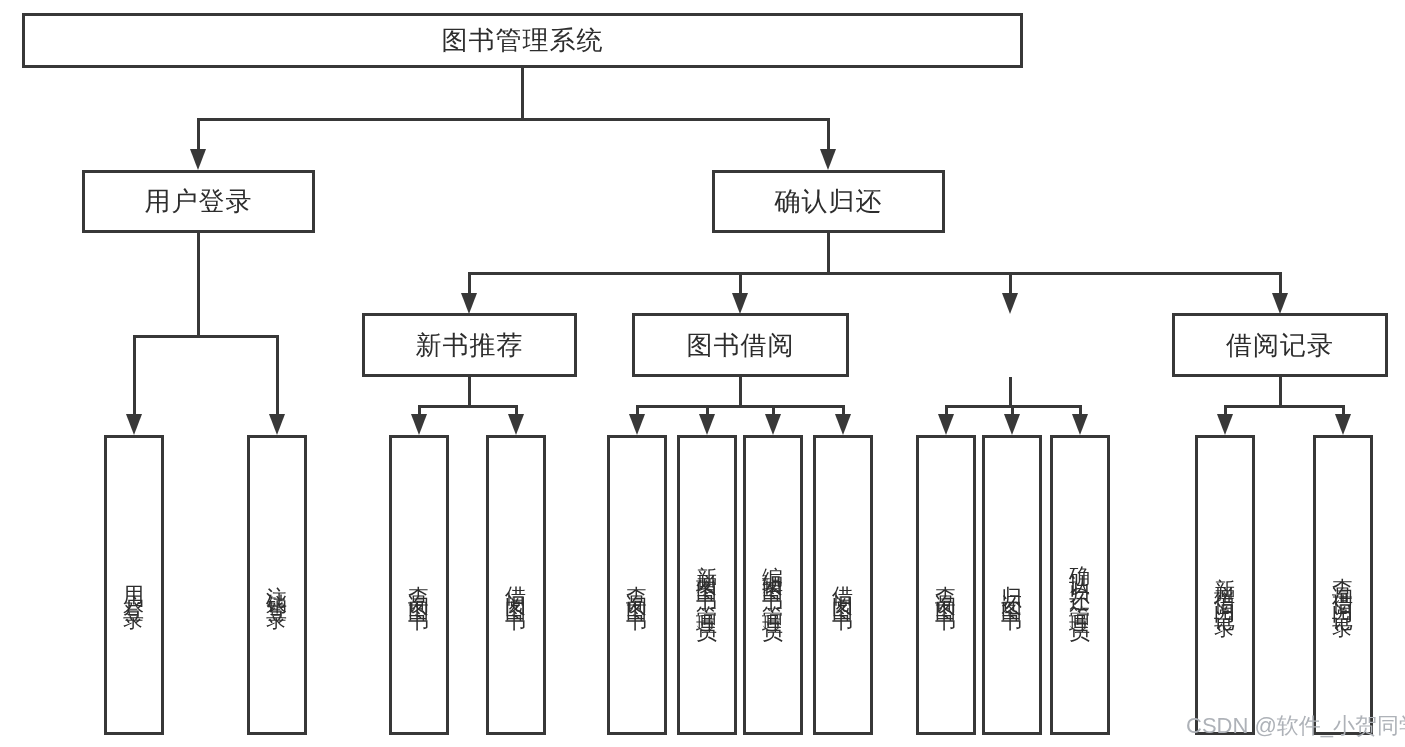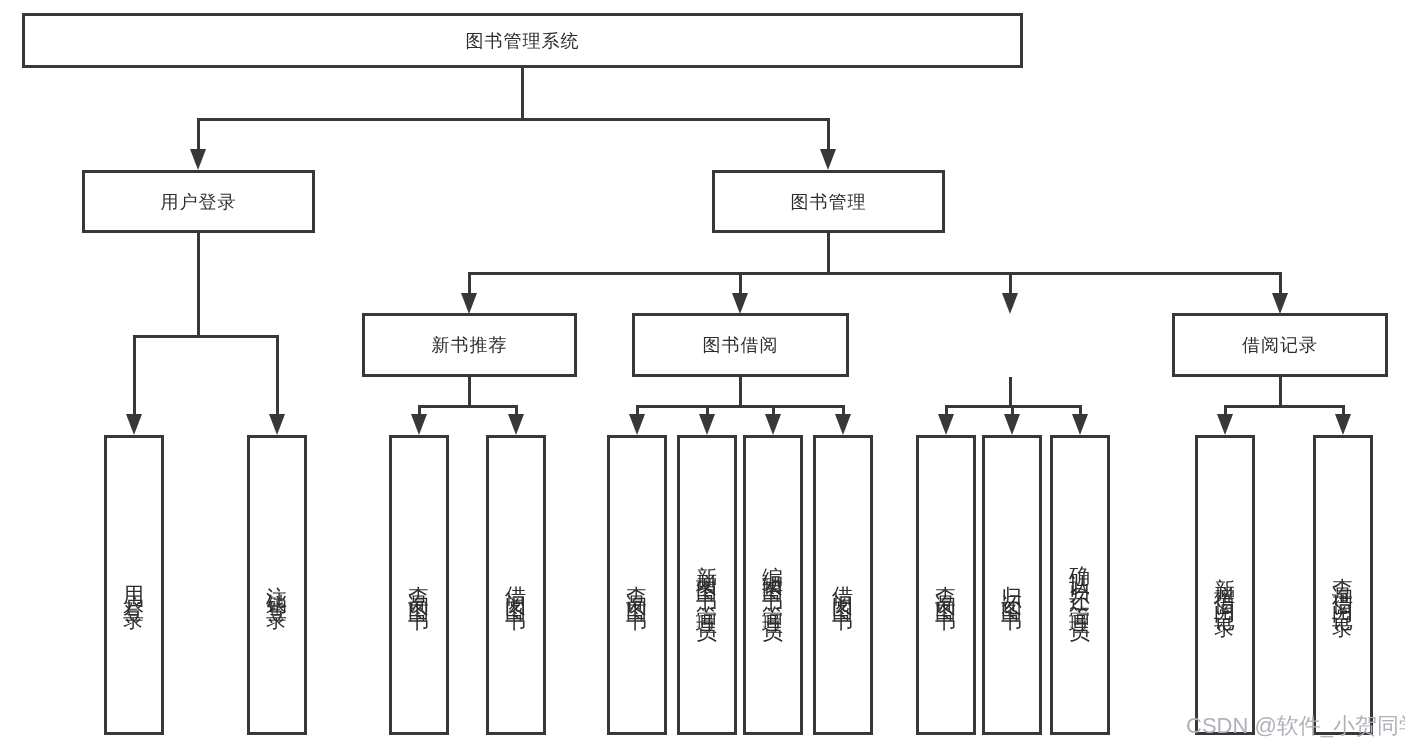--- a/index.html
+++ b/index.html
@@ -10,21 +10,21 @@
     font-family:"Liberation Sans", sans-serif;
     overflow:hidden;
   }
   .box{
     position:absolute;
     box-sizing:border-box;
     border:3px solid #383838;
     background:#ffffff;
     display:flex;align-items:center;justify-content:center;
     color:#2d2d2d;
-    font-size:18px;
+    font-size:26px;
     letter-spacing:1px;
   }
   .vbox{
     position:absolute;
     box-sizing:border-box;
     border:3px solid #383838;
     background:#ffffff;
     display:flex;align-items:center;justify-content:center;
     color:#2d2d2d;
     font-size:21px;
@@ -66,21 +66,21 @@
   <div class="h" style="left:197px;top:118px;width:633px;"></div>
   <div class="v" style="left:197px;top:118px;height:34px;"></div>
   <div class="v" style="left:827px;top:118px;height:34px;"></div>
   <div class="arr" style="left:190px;top:149px;"></div>
   <div class="arr" style="left:820px;top:149px;"></div>
 
   <div class="box" style="left:82px;top:170px;width:233px;height:63px;">
     <span>用户登录</span>
   </div>
   <div class="box" style="left:712px;top:170px;width:233px;height:63px;">
-    <span>图书管理</span>
+    <span>确认归还</span>
   </div>
 
   <div class="v" style="left:197px;top:233px;height:105px;"></div>
   <div class="h" style="left:133px;top:335px;width:146px;"></div>
   <div class="v" style="left:133px;top:335px;height:80px;"></div>
   <div class="v" style="left:276px;top:335px;height:80px;"></div>
   <div class="arr" style="left:126px;top:414px;"></div>
   <div class="arr" style="left:269px;top:414px;"></div>
 
   <div class="v" style="left:827px;top:233px;height:42px;"></div>

